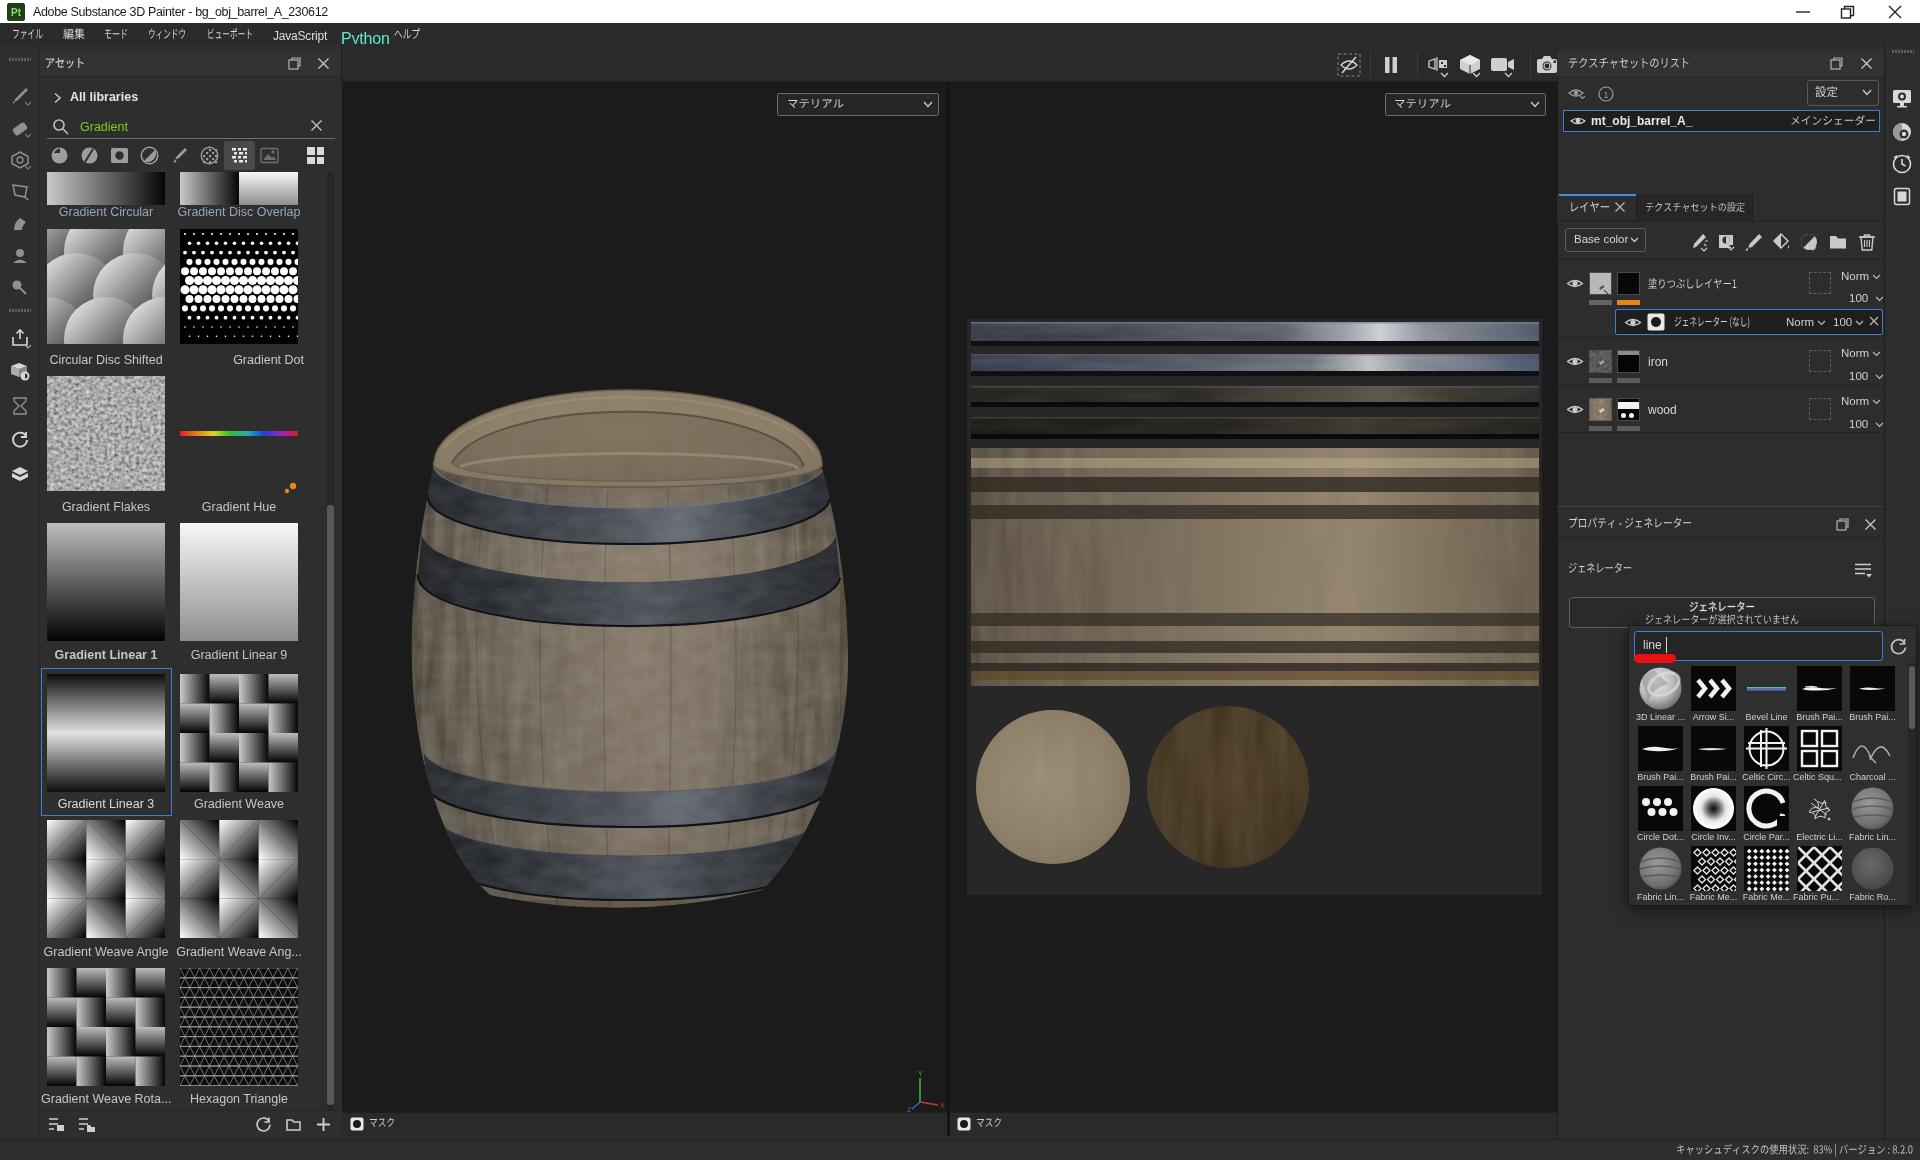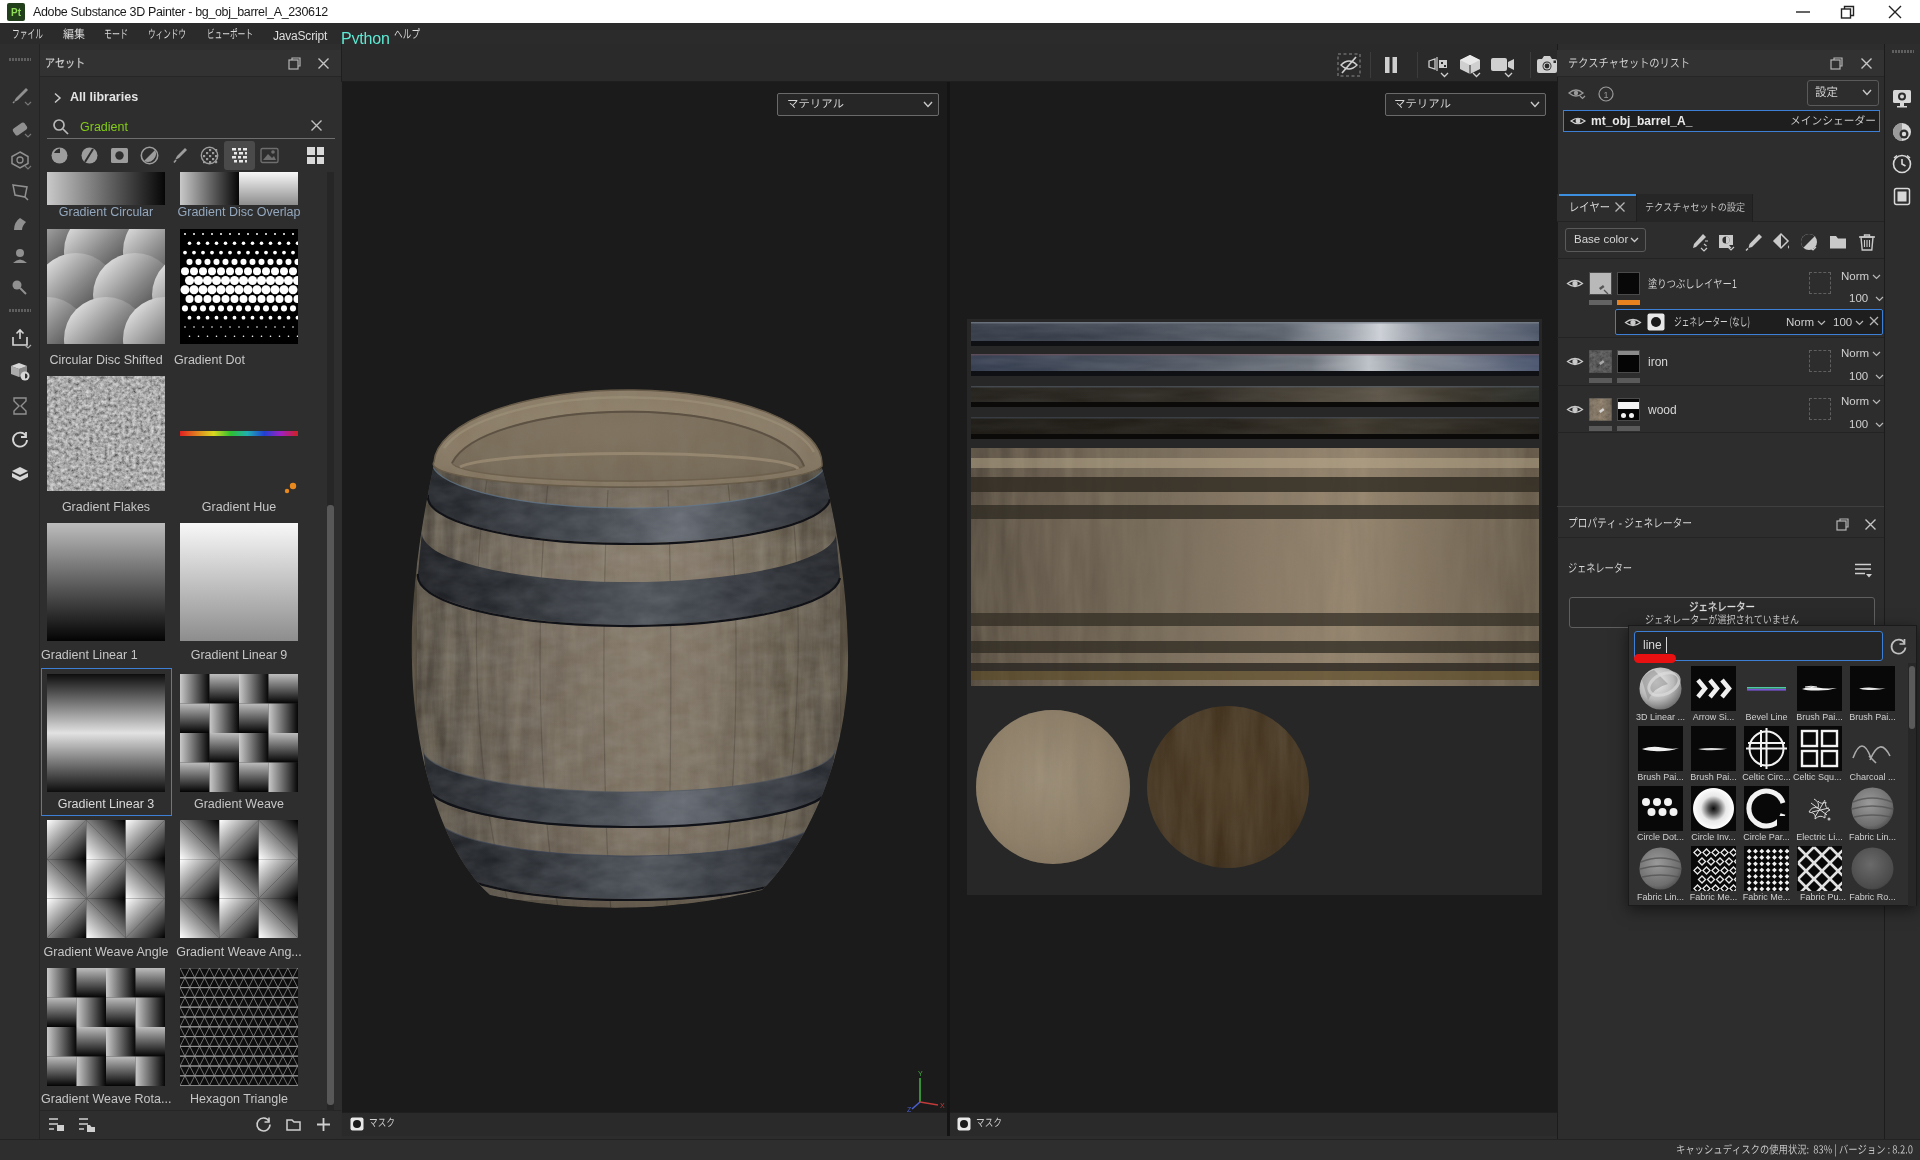--- a/index.html
+++ b/index.html
@@ -461,39 +461,39 @@
       <circle cx="63.5" cy="107.3" r="0.80"></circle>
       <circle cx="72.5" cy="107.3" r="0.80"></circle>
       <circle cx="81.5" cy="107.3" r="0.80"></circle>
       <circle cx="90.5" cy="107.3" r="0.80"></circle>
       <circle cx="99.5" cy="107.3" r="0.80"></circle>
       <circle cx="108.5" cy="107.3" r="0.80"></circle>
       <circle cx="117.5" cy="107.3" r="0.80"></circle>
     </g>
   </svg>
 <div style="position:absolute;left:41px;top:353px;width:130px;text-align:center;font-size:12.5px;color:#c6c6c6;font-weight:400;white-space:nowrap;overflow:hidden;line-height:1.25">Circular Disc Shifted</div>
-<div style="position:absolute;left:174px;top:353px;width:130px;text-align:left;font-size:12.5px;color:#c6c6c6;font-weight:400;white-space:nowrap;overflow:hidden;line-height:1.25">Gradient Dot</div>
+<div style="position:absolute;left:174px;top:353px;width:130px;text-align:right;font-size:12.5px;color:#c6c6c6;font-weight:400;white-space:nowrap;overflow:hidden;line-height:1.25">Gradient Dot</div>
 <svg style="position:absolute;left:47px;top:376px" width="118" height="115" viewBox="0 0 118 115" xmlns="http://www.w3.org/2000/svg">
     <rect width="118" height="115" fill="#2a2a2a"></rect>
     <rect width="118" height="115" filter="url(#flakes)"></rect>
   </svg>
 <div style="position:absolute;left:180px;top:431px;width:118px;height:5px;background:linear-gradient(to right,#e02020,#e08020,#d8d820,#30c030,#20b0b0,#2040d0,#a020c0,#d02020)"></div>
 <svg style="position:absolute;left:283px;top:482px" width="14" height="12" viewBox="0 0 14 12" xmlns="http://www.w3.org/2000/svg">
     <circle cx="10" cy="4" r="3.2" fill="#e8891e"></circle>
     <circle cx="4" cy="9" r="2.2" fill="#e8891e"></circle>
   </svg>
 <div style="position:absolute;left:41px;top:500px;width:130px;text-align:center;font-size:12.5px;color:#c6c6c6;font-weight:400;white-space:nowrap;overflow:hidden;line-height:1.25">Gradient Flakes</div>
 <div style="position:absolute;left:174px;top:500px;width:130px;text-align:center;font-size:12.5px;color:#c6c6c6;font-weight:400;white-space:nowrap;overflow:hidden;line-height:1.25">Gradient Hue</div>
 <svg style="position:absolute;left:47px;top:523px" width="118" height="118" viewBox="0 0 118 118" xmlns="http://www.w3.org/2000/svg">
     <rect width="118" height="118" fill="url(#gv1)"></rect>
   </svg>
 <svg style="position:absolute;left:180px;top:523px" width="118" height="118" viewBox="0 0 118 118" xmlns="http://www.w3.org/2000/svg">
     <rect width="118" height="118" fill="url(#gv2)"></rect>
   </svg>
-<div style="position:absolute;left:41px;top:648px;width:130px;text-align:left;font-size:12.5px;color:#c6c6c6;font-weight:400;white-space:nowrap;overflow:hidden;line-height:1.25">Gradient Linear 1</div>
+<div style="position:absolute;left:41px;top:648px;width:130px;text-align:center;font-size:12.5px;color:#c6c6c6;font-weight:700;white-space:nowrap;overflow:hidden;line-height:1.25">Gradient Linear 1</div>
 <div style="position:absolute;left:174px;top:648px;width:130px;text-align:center;font-size:12.5px;color:#c6c6c6;font-weight:400;white-space:nowrap;overflow:hidden;line-height:1.25">Gradient Linear 9</div>
 <div style="position:absolute;left:41px;top:668px;width:131px;height:148px;border:1px solid #3d7fd4"></div>
 <svg style="position:absolute;left:47px;top:674px" width="118" height="118" viewBox="0 0 118 118" xmlns="http://www.w3.org/2000/svg">
     <rect width="118" height="118" fill="url(#gv3)"></rect>
   </svg>
 <svg style="position:absolute;left:180px;top:674px" width="118" height="118" viewBox="0 0 118 118" xmlns="http://www.w3.org/2000/svg">
     <rect width="118" height="118" fill="#222"></rect>
     <rect x="0.0" y="0.0" width="29.5" height="29.5" fill="url(#gh)"></rect>
     <rect x="29.5" y="0.0" width="29.5" height="29.5" fill="url(#gv1)"></rect>
     <rect x="59.0" y="0.0" width="29.5" height="29.5" fill="url(#gh)"></rect>
@@ -1649,21 +1649,21 @@
       <line x1="34" y1="34" x2="40" y2="40"></line>
       <line x1="48" y1="34" x2="42" y2="40"></line>
       <line x1="8" y1="42" x2="2" y2="48"></line>
       <line x1="10" y1="42" x2="16" y2="48"></line>
       <line x1="24" y1="42" x2="18" y2="48"></line>
       <line x1="26" y1="42" x2="32" y2="48"></line>
       <line x1="40" y1="42" x2="34" y2="48"></line>
       <line x1="42" y1="42" x2="48" y2="48"></line>
     </g>
   </svg>
-<div style="position:absolute;left:1793px;top:892px;width:53px;text-align:right;font-size:9px;color:#cfcfcf;font-weight:400;white-space:nowrap;overflow:hidden;line-height:1.25">Fabric Pu...</div>
+<div style="position:absolute;left:1793px;top:892px;width:53px;text-align:left;font-size:9px;color:#cfcfcf;font-weight:400;white-space:nowrap;overflow:hidden;line-height:1.25">Fabric Pu...</div>
 <svg style="position:absolute;left:1850px;top:846px" width="45" height="45" viewBox="0 0 45 45" xmlns="http://www.w3.org/2000/svg">
     <defs>
       <radialGradient id="fr" cx="0.45" cy="0.4" r="0.75">
         <stop offset="0" stop-color="#6a6a6a"></stop>
         <stop offset="0.75" stop-color="#4a4a4a"></stop>
         <stop offset="1" stop-color="#2a2a2a"></stop>
       </radialGradient>
     </defs>
     <rect width="45" height="45" fill="#2f2f2f"></rect>
     <circle cx="22.5" cy="22.5" r="21" fill="url(#fr)"></circle>

